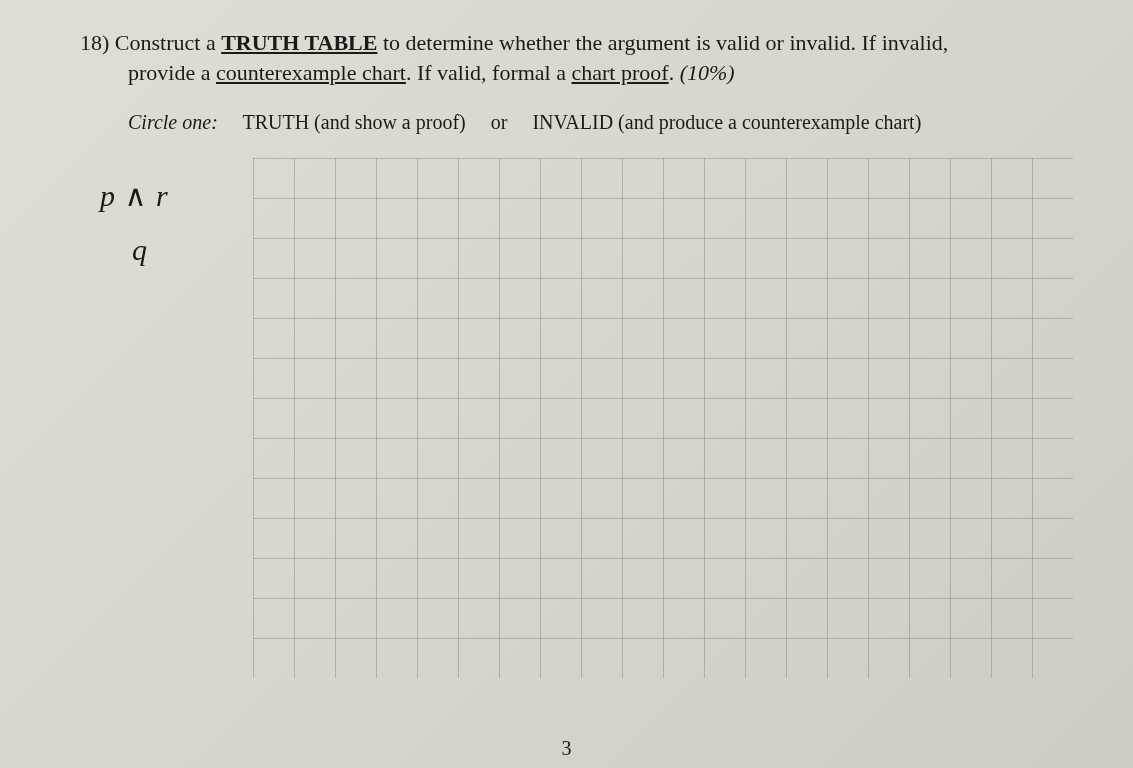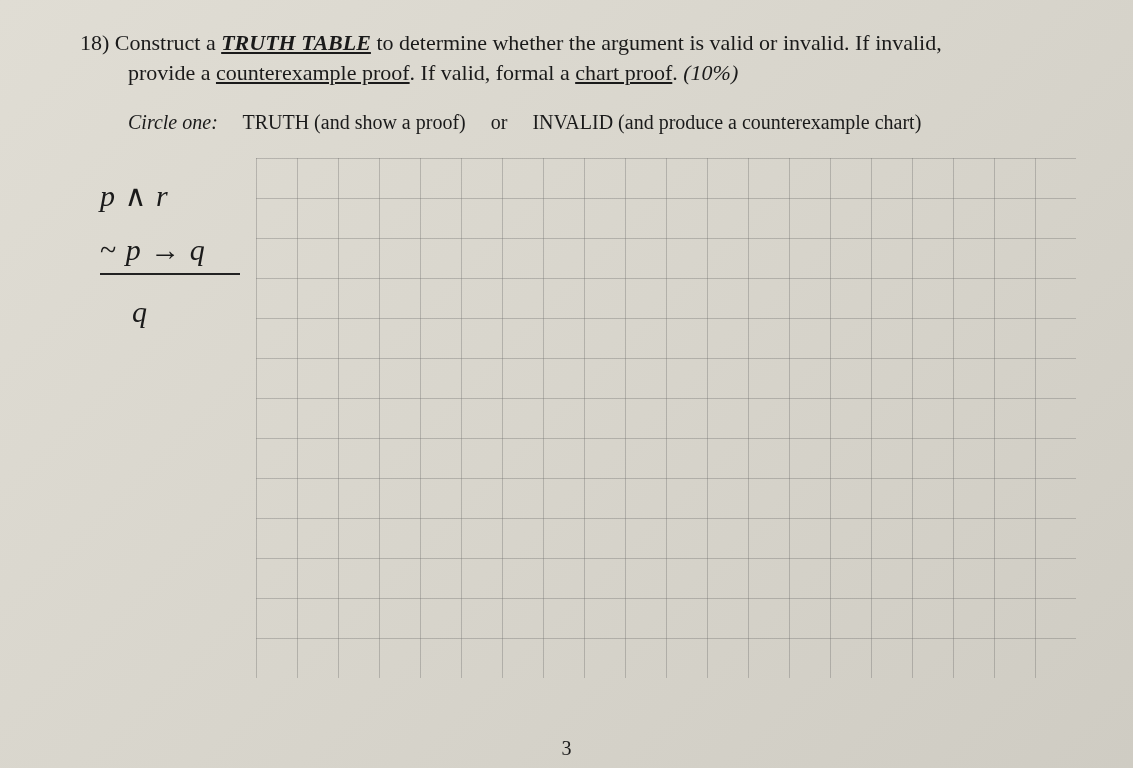--- a/index.html
+++ b/index.html
@@ -15,21 +15,21 @@
     .page {
       padding: 28px 60px 20px 80px;
     }
     .question-line {
       font-size: 22px;
       line-height: 1.35;
       margin-bottom: 24px;
     }
     .qnum { display: inline; margin-top: 36px; }
     .u { text-decoration: underline; }
-    .bu { text-decoration: underline; font-weight: bold; font-style: italic; }
+    .bu { text-decoration: underline; font-weight: bold; }
     .italic { font-style: italic; text-align: right; }
     .indent-line { padding-left: 48px; }
     .circle-line {
       font-size: 20px;
       padding-left: 48px;
       margin-bottom: 24px;
     }
     .content-row {
       display: flex;
       align-items: flex-start;
@@ -75,42 +75,39 @@
     }
   </style>
 </head>
 <body>
 
 <div class="page">
   <div class="question-line">
     <span class="qnum">18)</span>
     <span>Construct a </span><span class="bu">TRUTH TABLE</span><span> to determine whether the argument is valid or invalid.  If invalid,</span>
     <div class="indent-line">
-      <span>provide a </span><span class="u">counterexample proof</span><span>.   If valid, formal a </span><span class="u">chart proof</span><span>. </span><span class="italic">(10%)</span>
+      <span>provide a </span><span class="u">counterexample chart</span><span>.   If valid, formal a </span><span class="u">chart proof</span><span>. </span><span class="italic">(10%)</span>
     </div>
   </div>
 
   <div class="circle-line">
     <span class="italic">Circle one:</span>
     &nbsp;&nbsp;&nbsp;
     <span>TRUTH (and show a proof)</span>
     &nbsp;&nbsp;&nbsp;
     <span>or</span>
     &nbsp;&nbsp;&nbsp;
     <span>INVALID (and produce a counterexample chart)</span>
   </div>
 
   <div class="content-row">
     <div class="logic-col">
       <div class="premise">
         <span>p</span><span class="op"> ∧ </span><span>r</span>
       </div>
-      <div class="premise last">
-        <span class="op">~ </span><span>p</span><span class="op"> → </span><span>q</span>
-      </div>
       <div class="conclusion">
         <span>q</span>
       </div>
     </div>
 
     <div class="grid-col">
       <div class="grid"></div>
     </div>
   </div>
 </div>

